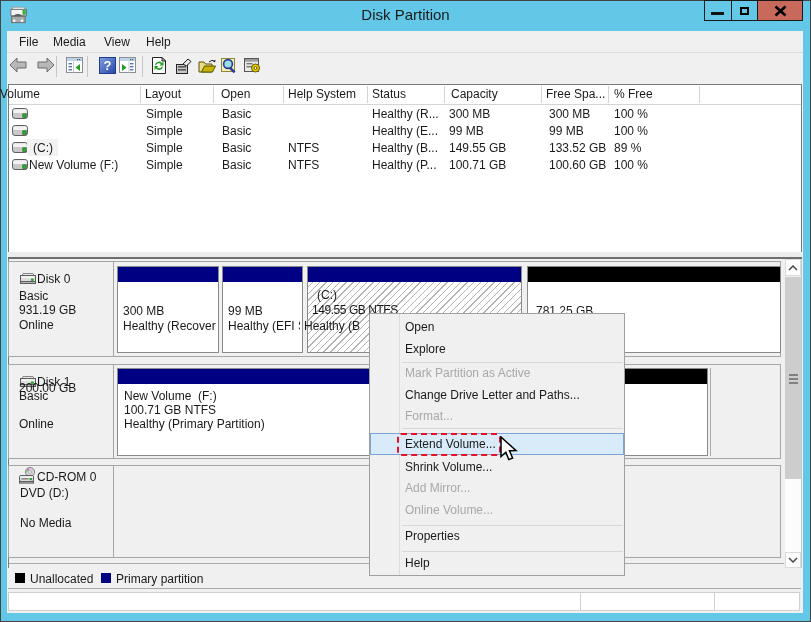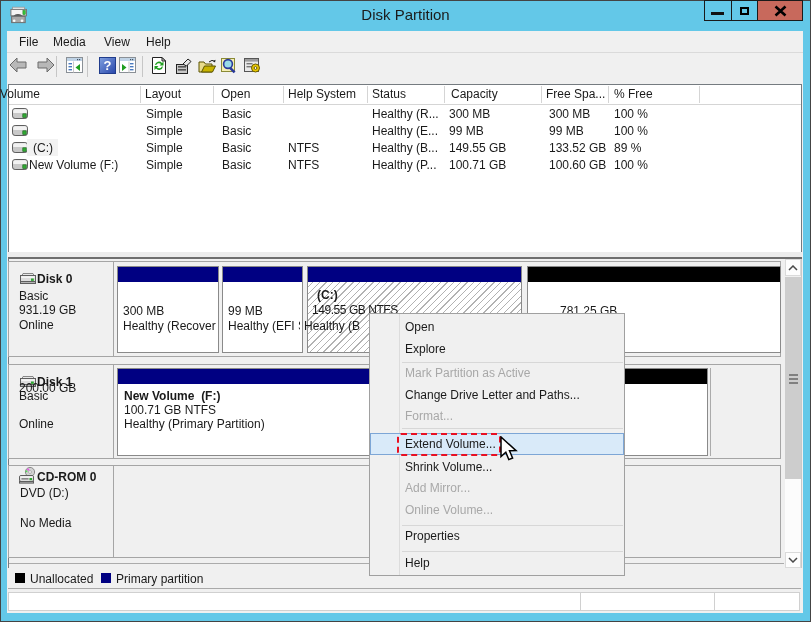--- a/index.html
+++ b/index.html
@@ -1,20 +1,20 @@
 <!DOCTYPE html>
 <html><head>
 <meta charset="utf-8">
 <style>
   html,body{margin:0;padding:0}
   body{width:811px;height:622px;position:relative;font-family:"Liberation Sans",sans-serif;
        background:#63C8E8;overflow:hidden;font-size:12px;color:#1A1A1A}
   .abs{position:absolute}
   .nw{white-space:nowrap;overflow:hidden}
-  .b{font-weight:bold}
+  .b{font-weight:normal}
   .dis{color:#A8A8A8}
 </style>
 </head>
 <body>
 
 <div class="abs" style="left:0;top:0;width:809px;height:620px;border:1px solid #444;"></div>
 
 <svg class="abs" style="left:10px;top:6px" width="18" height="18" viewBox="0 0 18 18">
   <rect x="2.5" y="1.2" width="12" height="2.4" fill="#EFEFEF" stroke="#9A9A9A" stroke-width="0.8"></rect>
   <rect x="0.9" y="3.4" width="15.6" height="6.4" fill="#F4F4F4" stroke="#777"></rect>
@@ -230,21 +230,21 @@
 <div class="abs nw" style="left:228px;top:304px;width:72px">99 MB</div>
 <div class="abs nw" style="left:228px;top:319px;width:72px">Healthy (EFI S</div>
 <div class="abs" style="left:307px;top:266px;width:215px;height:87px;border:1px solid #8A8A8A;box-sizing:border-box;background:#FFF"></div>
 <div class="abs" style="left:308px;top:281px;width:213px;height:71px;background:repeating-linear-gradient(135deg,#FFF 0px,#FFF 3.8px,#B2B2B2 3.8px,#B2B2B2 4.75px)"></div>
 <div class="abs" style="left:308px;top:267px;width:213px;height:15px;background:#000082"></div>
 <div class="abs b nw" style="left:317px;top:288px">(C:)</div>
 <div class="abs nw" style="left:312px;top:303px;letter-spacing:-0.45px">149.55 GB NTFS</div>
 <div class="abs nw" style="left:304px;top:319px">Healthy (B</div>
 <div class="abs" style="left:527px;top:266px;width:254px;height:87px;border:1px solid #8A8A8A;box-sizing:border-box;background:#FFF"></div>
 <div class="abs" style="left:528px;top:267px;width:252px;height:15px;background:#000"></div>
-<div class="abs nw" style="left:560px;top:304px">781.25 GB</div>
+<div class="abs nw" style="left:536px;top:304px">781.25 GB</div>
 <div class="abs nw" style="left:536px;top:319px">Unallocated</div>
 
 <div class="abs" style="left:8px;top:364px;width:773px;height:95px;border:1px solid #A5A5A5;box-sizing:border-box;background:#F0F0F0"></div>
 <div class="abs" style="left:113px;top:364px;width:1px;height:95px;background:#A5A5A5"></div>
 <svg class="abs" style="left:20px;top:376px" width="16" height="11" viewBox="0 0 16 11">
     <path d="M3 0.5 L13 0.5 L14 2.5 L2 2.5 Z" fill="#E6E6E6" stroke="#6E6E6E" stroke-width="0.8"></path>
     <rect x="0.5" y="2.5" width="15" height="6" fill="#DDD" stroke="#5E5E5E"></rect>
     <path d="M1.2 3.2 L14.8 3.2 L14.8 5 L1.2 5 Z" fill="#F4F4F4"></path>
     <rect x="11" y="5.5" width="2.8" height="2.4" fill="#2FA832"></rect>
     <rect x="0.5" y="8.5" width="15" height="2" fill="#B5B5B5" stroke="#5E5E5E"></rect>

